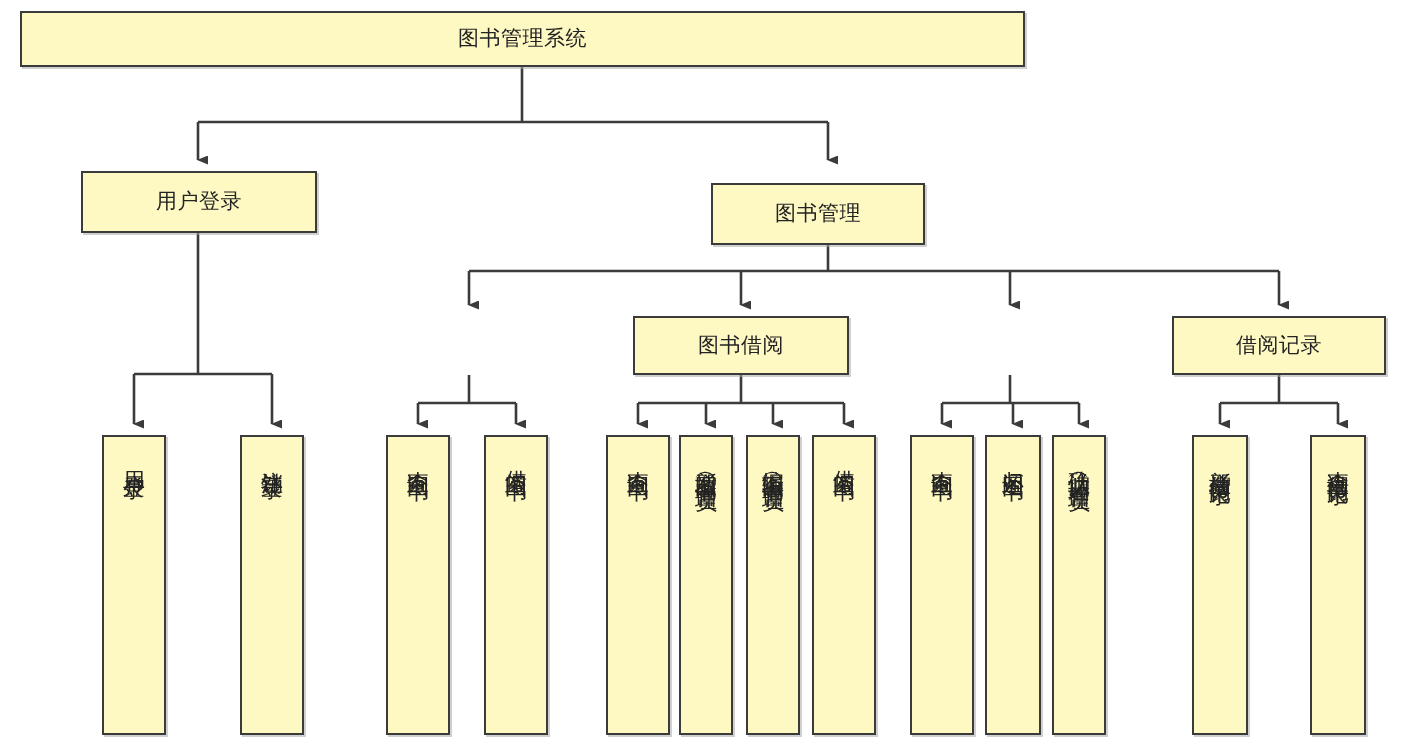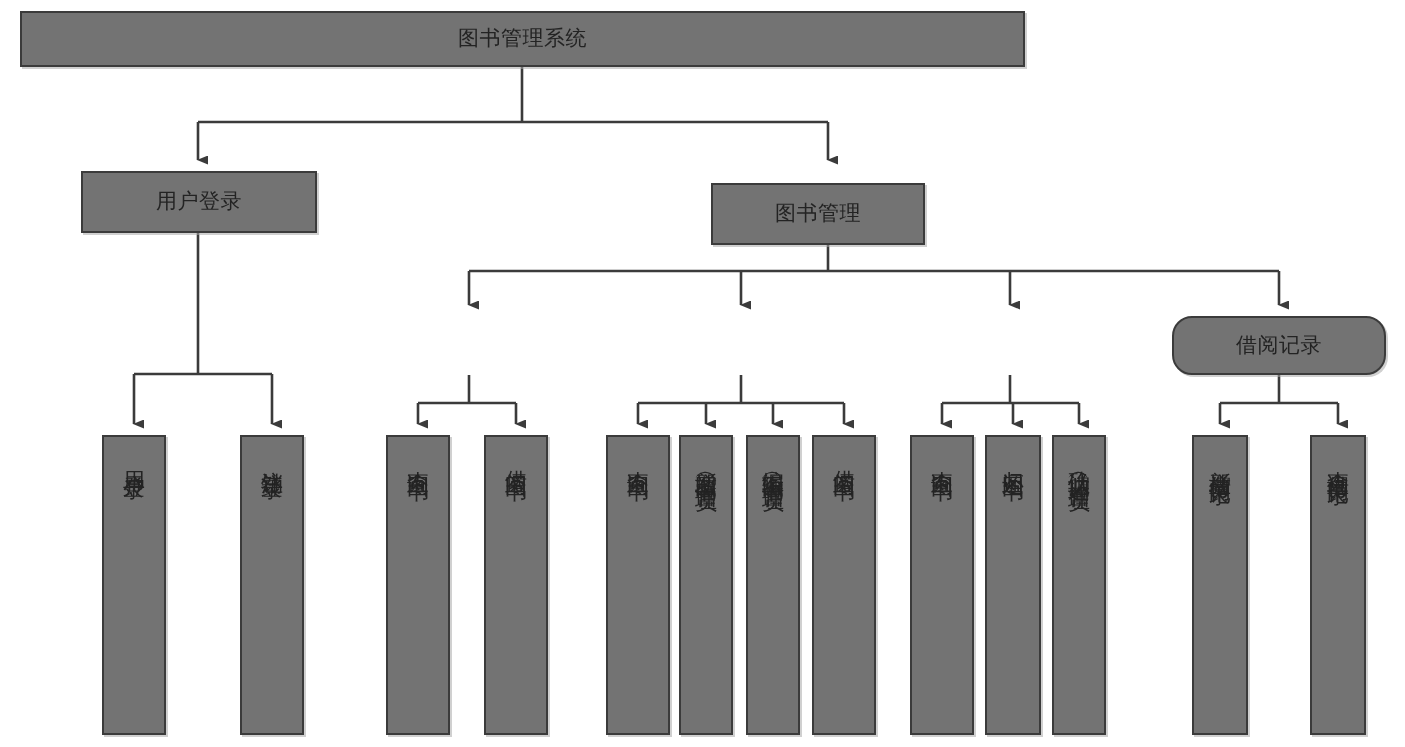--- a/index.html
+++ b/index.html
@@ -23,21 +23,21 @@
     position: absolute;
     left: 0;
     top: 0;
     width: 1405px;
     height: 747px;
   }
   .node {
     position: absolute;
     box-sizing: border-box;
     border: 2px solid #3b3b3b;
-    background: #737373;
+    background: #fef9c3;
     display: flex;
     align-items: center;
     justify-content: center;
     color: #222222;
     box-shadow: 2px 2px 0 0 rgba(170,170,170,0.55);
   }
   .node-label {
     display: block;
     line-height: 1.12;
     letter-spacing: 0.5px;
@@ -131,21 +131,24 @@
     <span class="node-label">图书管理系统</span>
   </div>
 
   <div class="node horiz" style="left: 81px; top: 171px; width: 236px; height: 62px;">
     <span class="node-label">用户登录</span>
   </div>
   <div class="node horiz" style="left: 711px; top: 183px; width: 214px; height: 62px;">
     <span class="node-label">图书管理</span>
   </div>
 
-  <div class="node horiz" style="left: 1172px; top: 316px; width: 214px; height: 59px; border-radius: 20px;">
+  <div class="node horiz" style="left: 633px; top: 316px; width: 216px; height: 59px;">
+    <span class="node-label">图书借阅</span>
+  </div>
+  <div class="node horiz" style="left: 1172px; top: 316px; width: 214px; height: 59px;">
     <span class="node-label">借阅记录</span>
   </div>
 
   <div class="node vert" style="left: 102px; top: 435px; width: 64px; height: 300px;">
     <span class="node-label">用户登录</span>
   </div>
   <div class="node vert" style="left: 240px; top: 435px; width: 64px; height: 300px;">
     <span class="node-label">注销登录</span>
   </div>
   <div class="node vert" style="left: 386px; top: 435px; width: 64px; height: 300px;">

